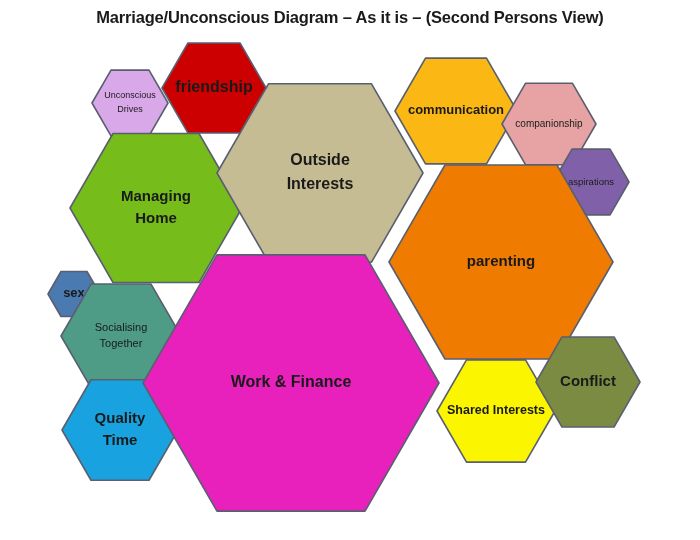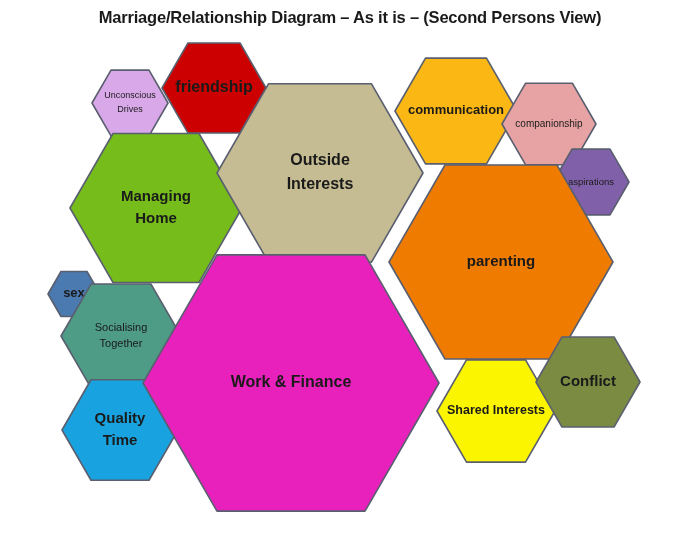--- a/index.html
+++ b/index.html
@@ -41,21 +41,21 @@
     fill: #1a1a1a;
     text-anchor: middle;
     dominant-baseline: middle;
   }
 </style>
 </head>
 <body>
 
 <div id="canvas">
 
-  <div id="title">Marriage/Relationship Diagram – As it is – (Second Persons View)</div>
+  <div id="title">Marriage/Unconscious Diagram – As it is – (Second Persons View)</div>
 
   <svg id="hexes" viewBox="0 0 700 540">
     <g id="hex-layer">
         <g>
           <polygon points="168.00,103.00 149.00,135.91 111.00,135.91 92.00,103.00 111.00,70.09 149.00,70.09" fill="#d8a8e8" stroke="#5a5f70" stroke-width="1.6" stroke-linejoin="round"></polygon>
           <text class="hex-label" x="130" y="96.475" font-size="9" font-weight="normal" fill="#1a1a1a"><tspan x="130" dy="0">Unconscious</tspan><tspan x="130" dy="13.049999999999999">Drives</tspan></text>
         </g>
         <g>
           <polygon points="266.00,88.00 240.00,133.03 188.00,133.03 162.00,88.00 188.00,42.97 240.00,42.97" fill="#cc0000" stroke="#5a5f70" stroke-width="1.6" stroke-linejoin="round"></polygon>
           <text class="hex-label" x="214" y="88" font-size="16" font-weight="bold" fill="#1a1a1a"><tspan x="214" dy="0">friendship</tspan></text>

